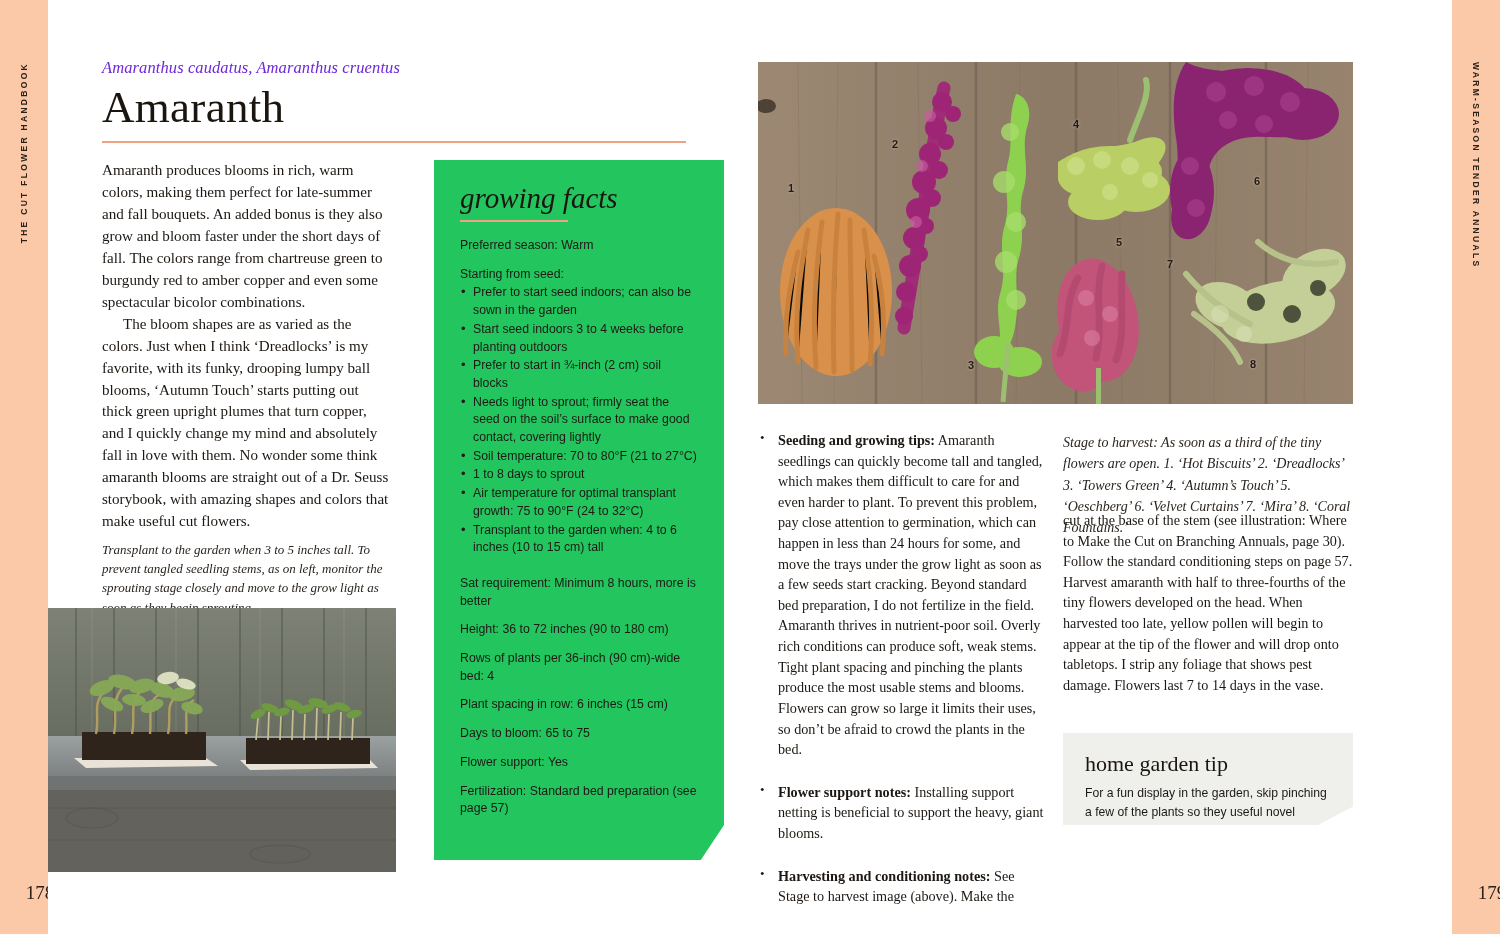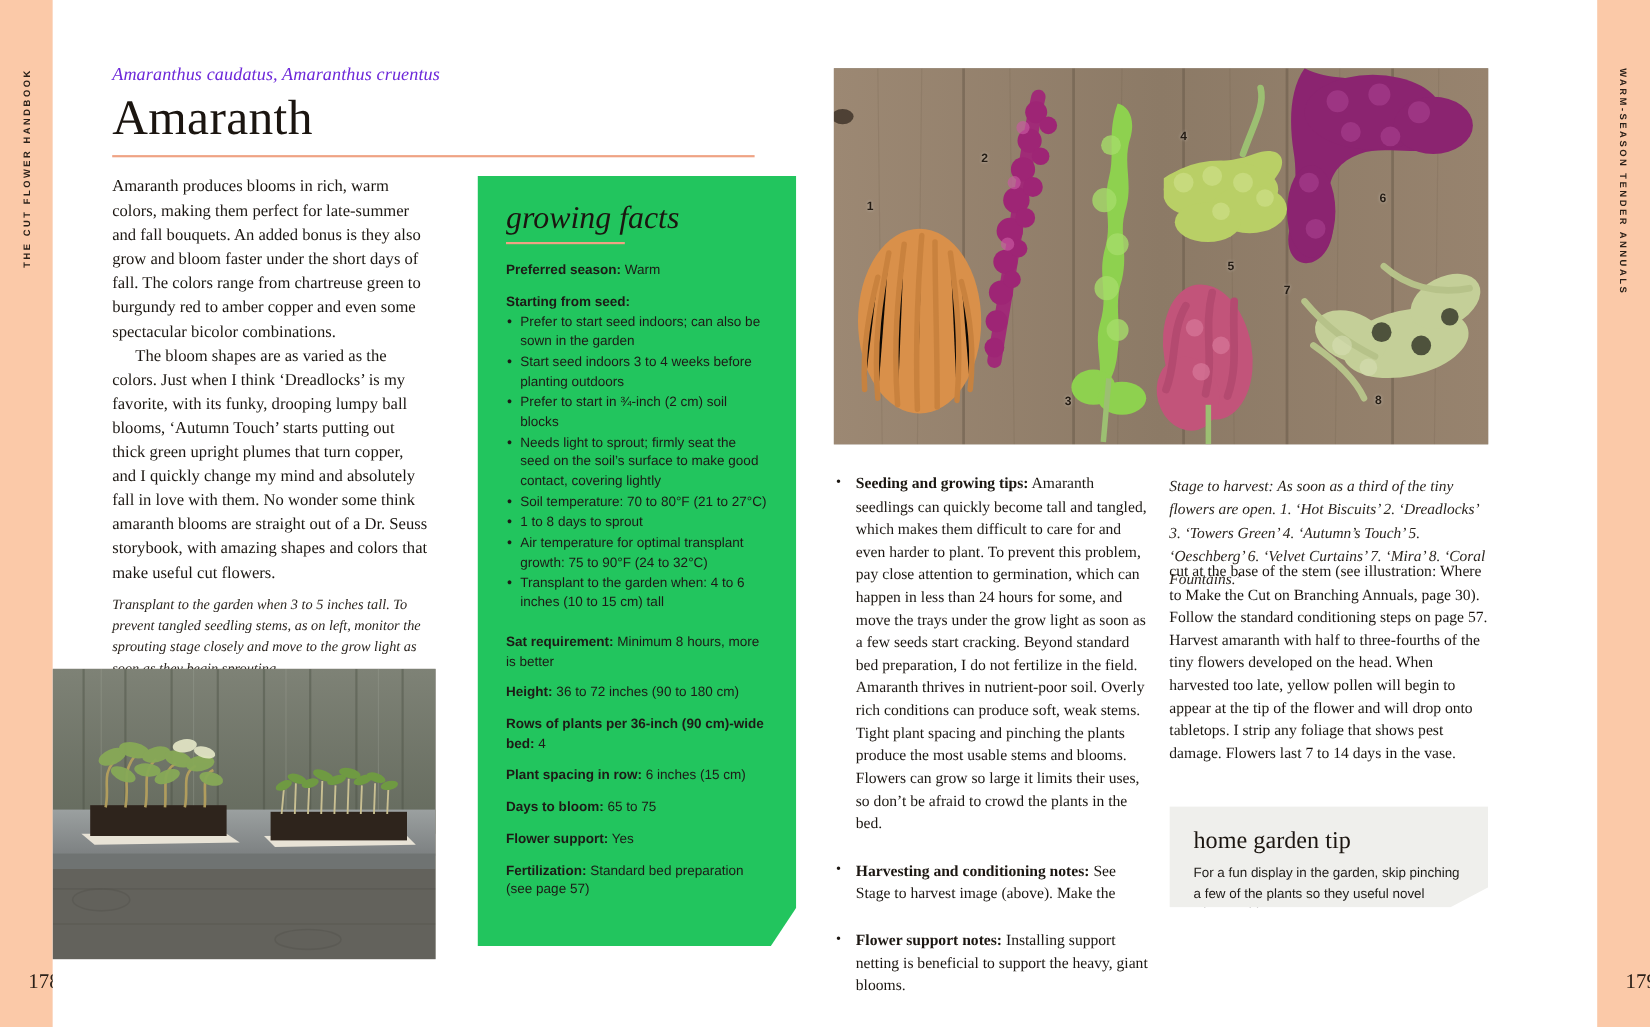--- a/index.html
+++ b/index.html
@@ -73,21 +73,21 @@
   .facts-inner{padding:24px 26px 0 26px;}
   .facts-title{
     font-style:italic;font-size:29px;color:#1b1510;line-height:1;margin-bottom:7px;
   }
   .facts-rule{height:2px;background:#efa384;width:108px;margin-bottom:15px;}
   .facts-body{
     font-family:"Liberation Sans", sans-serif;
     font-size:12.3px;line-height:1.44;color:#1d1a16;
   }
   .fact{margin-bottom:11px;}
-  .fact .lbl{font-weight:700;}
+  .fact .lbl{font-weight:400;}
   .fact-list{list-style:none;margin:1px 0 0 0;padding:0;}
   .fact-list li{
     position:relative;padding-left:13px;margin-bottom:1px;
   }
   .fact-list li::before{
     content:"•";position:absolute;left:1px;top:-1px;font-size:13px;color:#1d1a16;
   }
 
   
   .hero-photo{
@@ -475,24 +475,24 @@
       <div class="num" style="left:496px;top:113px">6</div>
       <div class="num" style="left:409px;top:196px">7</div>
       <div class="num" style="left:492px;top:296px">8</div>
     </div>
 
     <div class="rcol one">
       <div class="bullet">
         <span class="hd">Seeding and growing tips:</span><span> Amaranth seedlings can quickly become tall and tangled, which makes them difficult to care for and even harder to plant. To prevent this problem, pay close attention to germination, which can happen in less than 24 hours for some, and move the trays under the grow light as soon as a few seeds start cracking. Beyond standard bed preparation, I do not fertilize in the field. Amaranth thrives in nutrient-poor soil. Overly rich conditions can produce soft, weak stems. Tight plant spacing and pinching the plants produce the most usable stems and blooms. Flowers can grow so large it limits their uses, so don’t be afraid to crowd the plants in the bed.</span>
       </div>
       <div class="bullet">
-        <span class="hd">Harvesting and conditioning notes:</span><span> See Stage to harvest image (above). Make the</span>
+        <span class="hd">Flower support notes:</span><span> Installing support netting is beneficial to support the heavy, giant blooms.</span>
       </div>
       <div class="bullet">
-        <span class="hd">Flower support notes:</span><span> Installing support netting is beneficial to support the heavy, giant blooms.</span>
+        <span class="hd">Harvesting and conditioning notes:</span><span> See Stage to harvest image (above). Make the</span>
       </div>
     </div>
 
     <div class="stage-caption">Stage to harvest: As soon as a third of the tiny flowers are open. 1. ‘Hot Biscuits’ 2. ‘Dreadlocks’ 3. ‘Towers Green’ 4. ‘Autumn’s Touch’ 5. ‘Oeschberg’ 6. ‘Velvet Curtains’ 7. ‘Mira’ 8. ‘Coral Fountains.’</div>
 
     <div class="rcol two">
       <div>cut at the base of the stem (see illustration: Where to Make the Cut on Branching Annuals, page 30). Follow the standard conditioning steps on page 57. Harvest amaranth with half to three-fourths of the tiny flowers developed on the head. When harvested too late, yellow pollen will begin to appear at the tip of the flower and will drop onto tabletops. I strip any foliage that shows pest damage. Flowers last 7 to 14 days in the vase.</div>
     </div>
 
     <div class="tip">

